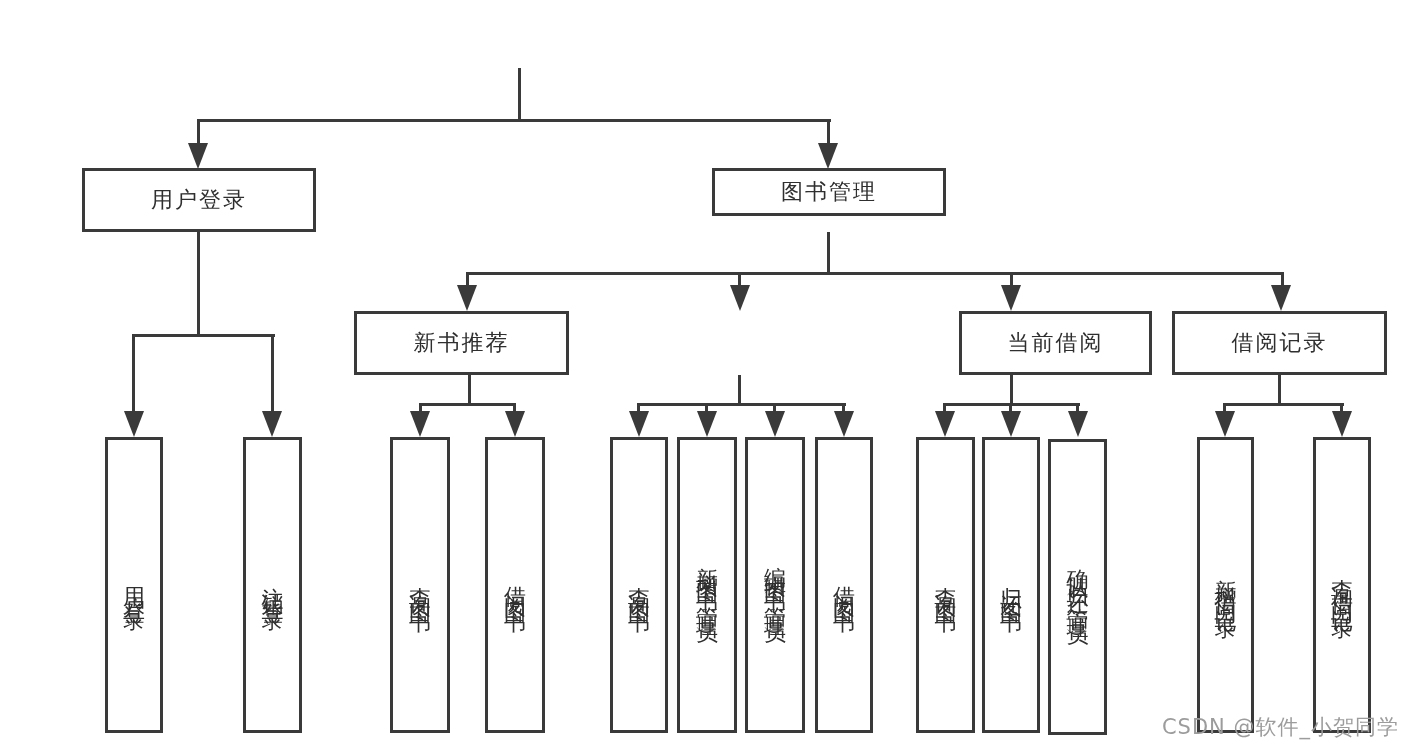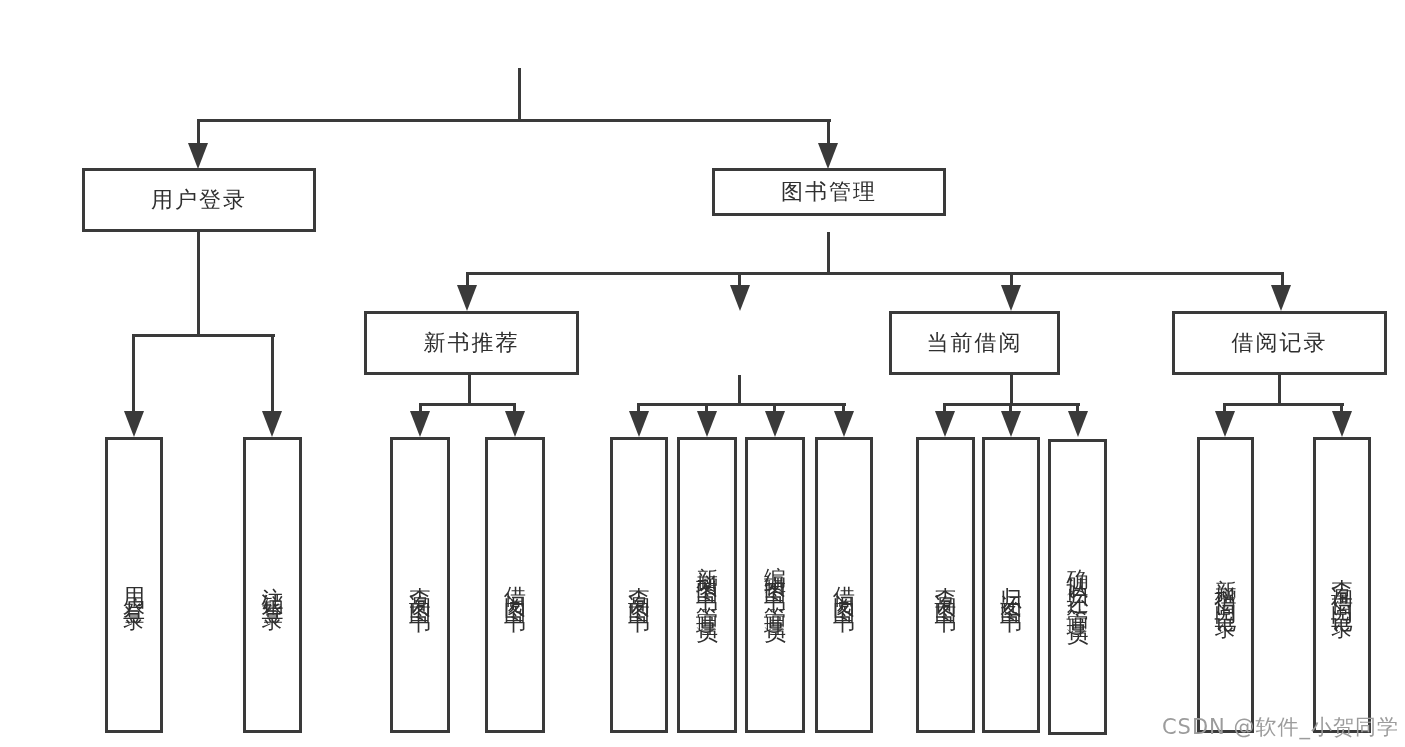--- a/index.html
+++ b/index.html
@@ -67,22 +67,22 @@
   <div class="hline" style="left:466px;top:272px;width:818px;height:3px;"></div>
   <div class="vline" style="left:466px;top:272px;width:3px;height:16px;"></div>
   <div class="arrow" style="left:457px;top:285px;"></div>
   <div class="vline" style="left:738px;top:272px;width:3px;height:16px;"></div>
   <div class="arrow" style="left:730px;top:285px;"></div>
   <div class="vline" style="left:1010px;top:272px;width:3px;height:16px;"></div>
   <div class="arrow" style="left:1001px;top:285px;"></div>
   <div class="vline" style="left:1281px;top:272px;width:3px;height:16px;"></div>
   <div class="arrow" style="left:1271px;top:285px;"></div>
 
-  <div class="box" style="left:364px;top:311px;width:215px;height:64px;">新书推荐</div>
-  <div class="box" style="left:889px;top:311px;width:171px;height:64px;">当前借阅</div>
+  <div class="box" style="left:354px;top:311px;width:215px;height:64px;">新书推荐</div>
+  <div class="box" style="left:959px;top:311px;width:193px;height:64px;">当前借阅</div>
   <div class="box" style="left:1172px;top:311px;width:215px;height:64px;">借阅记录</div>
 
   <div class="vline" style="left:468px;top:375px;width:3px;height:31px;"></div>
   <div class="hline" style="left:419px;top:403px;width:97px;height:3px;"></div>
   <div class="vline" style="left:419px;top:403px;width:3px;height:11px;"></div>
   <div class="arrow" style="left:410px;top:411px;"></div>
   <div class="vline" style="left:513px;top:403px;width:3px;height:11px;"></div>
   <div class="arrow" style="left:505px;top:411px;"></div>
 
   <div class="vline" style="left:738px;top:375px;width:3px;height:31px;"></div>

